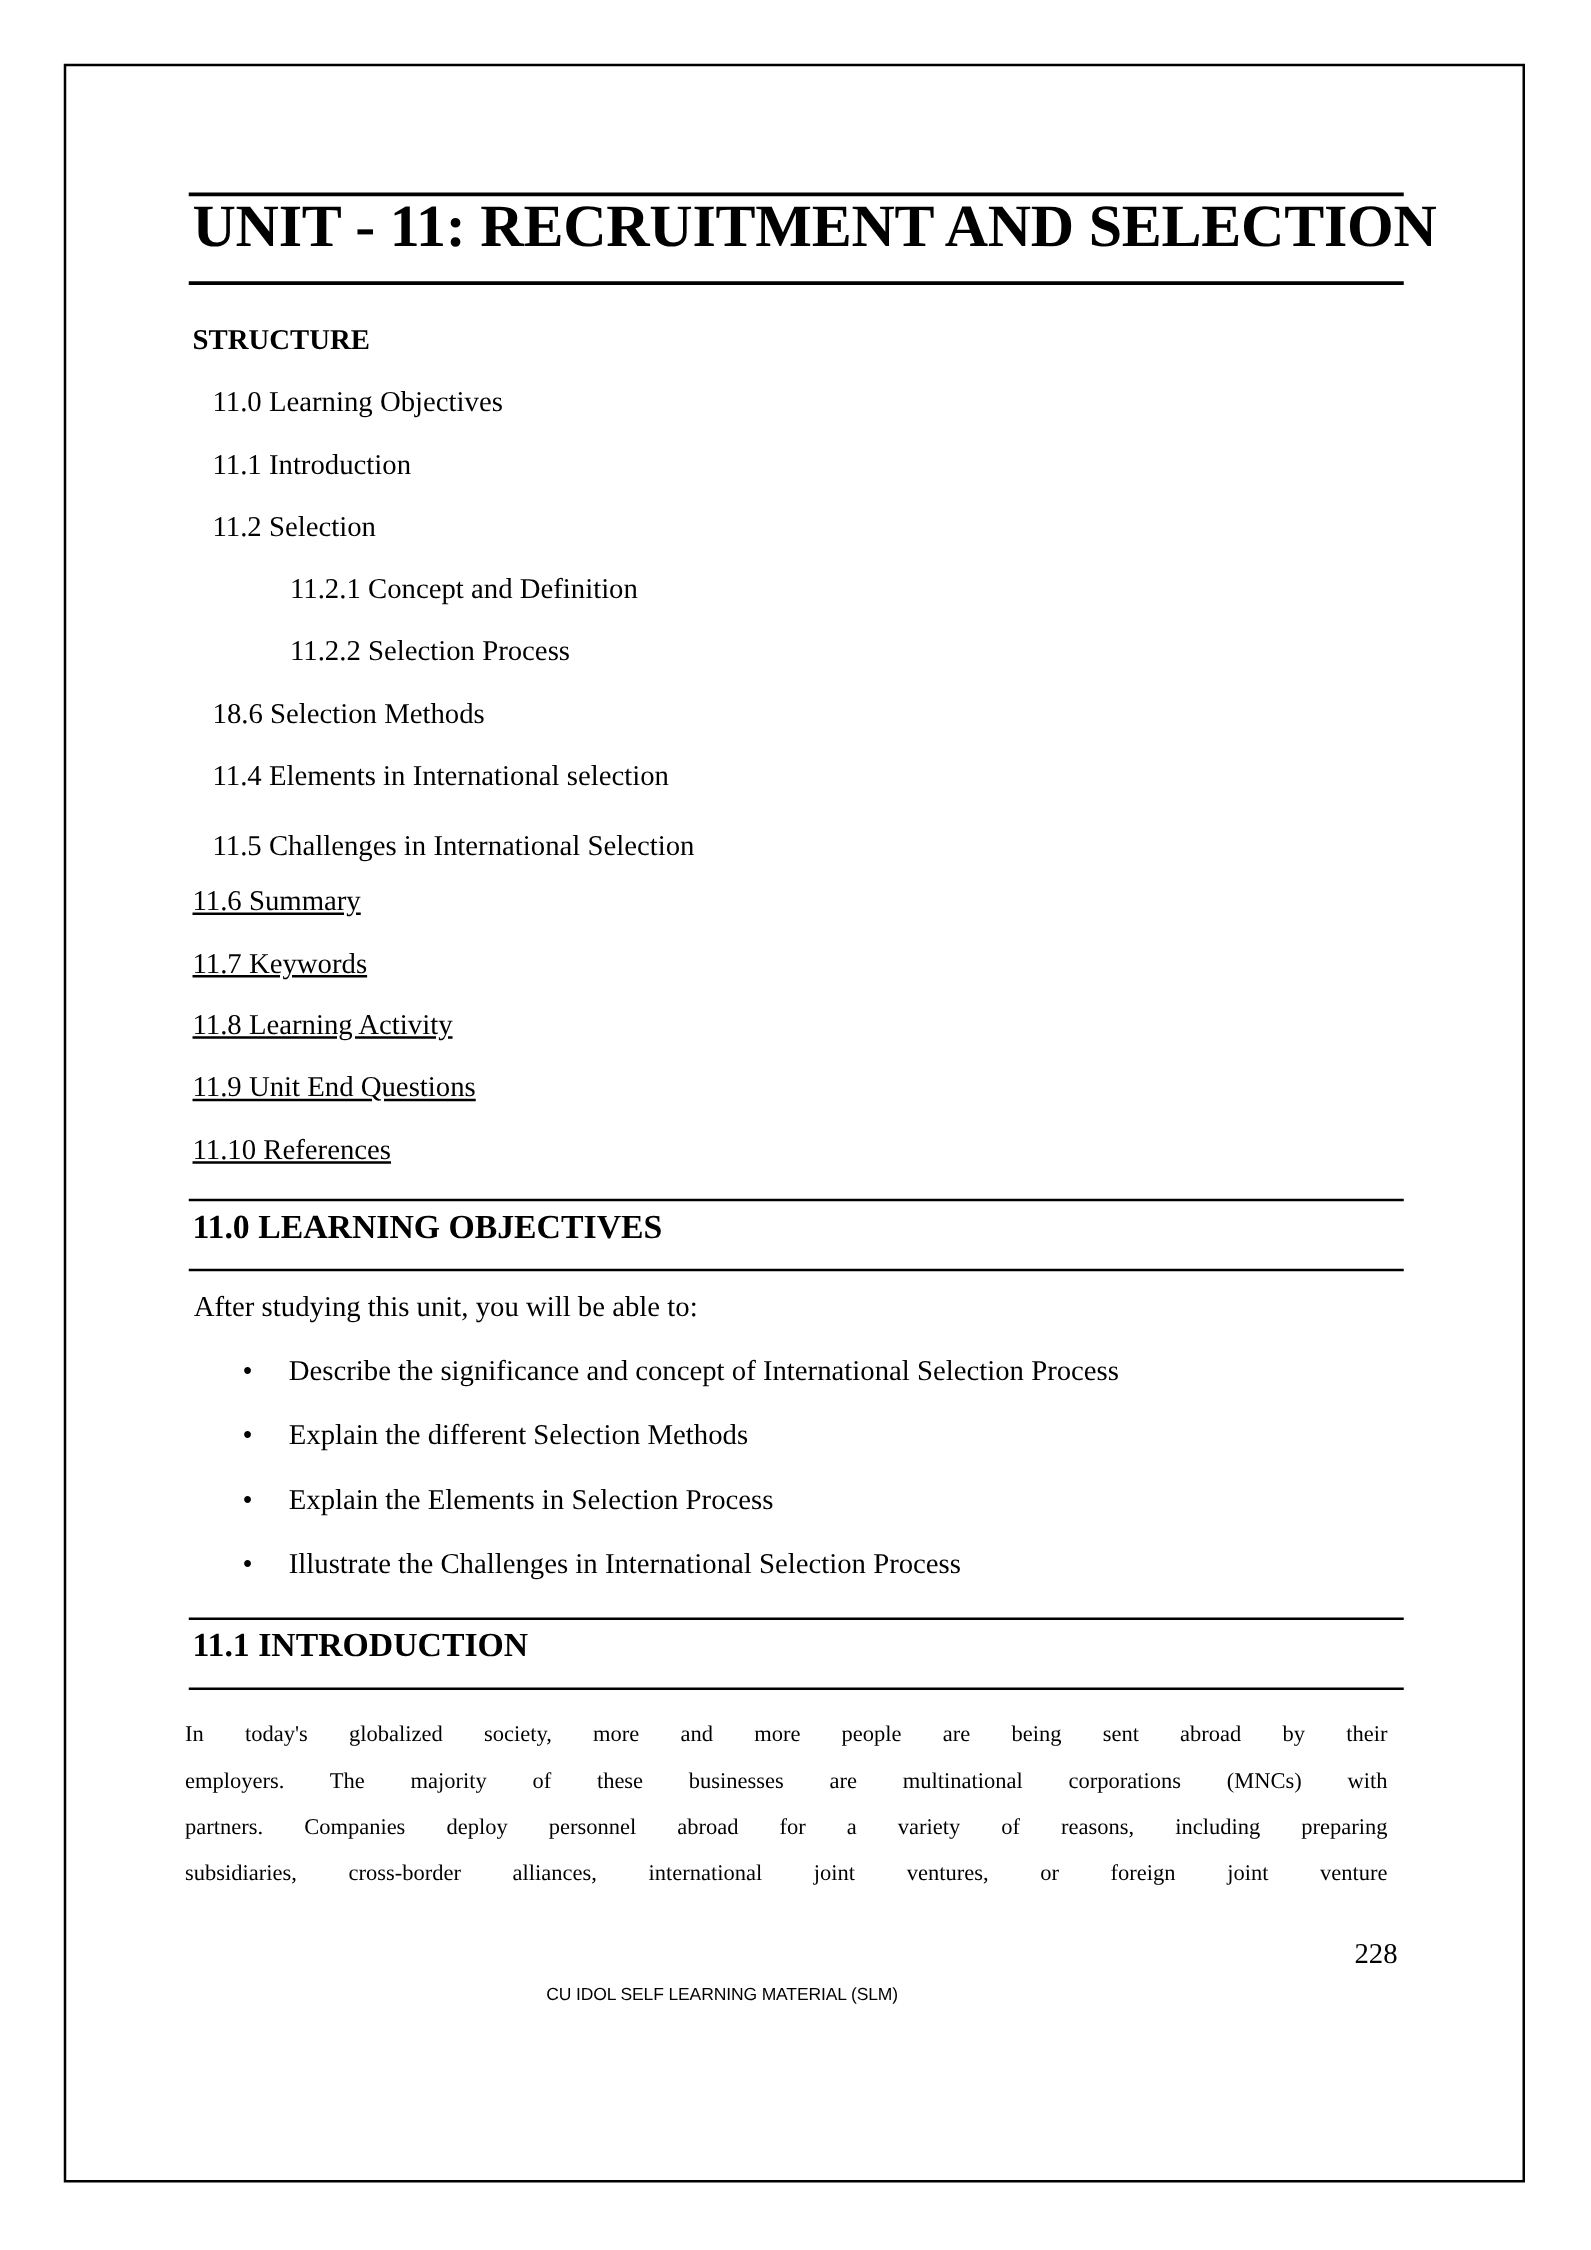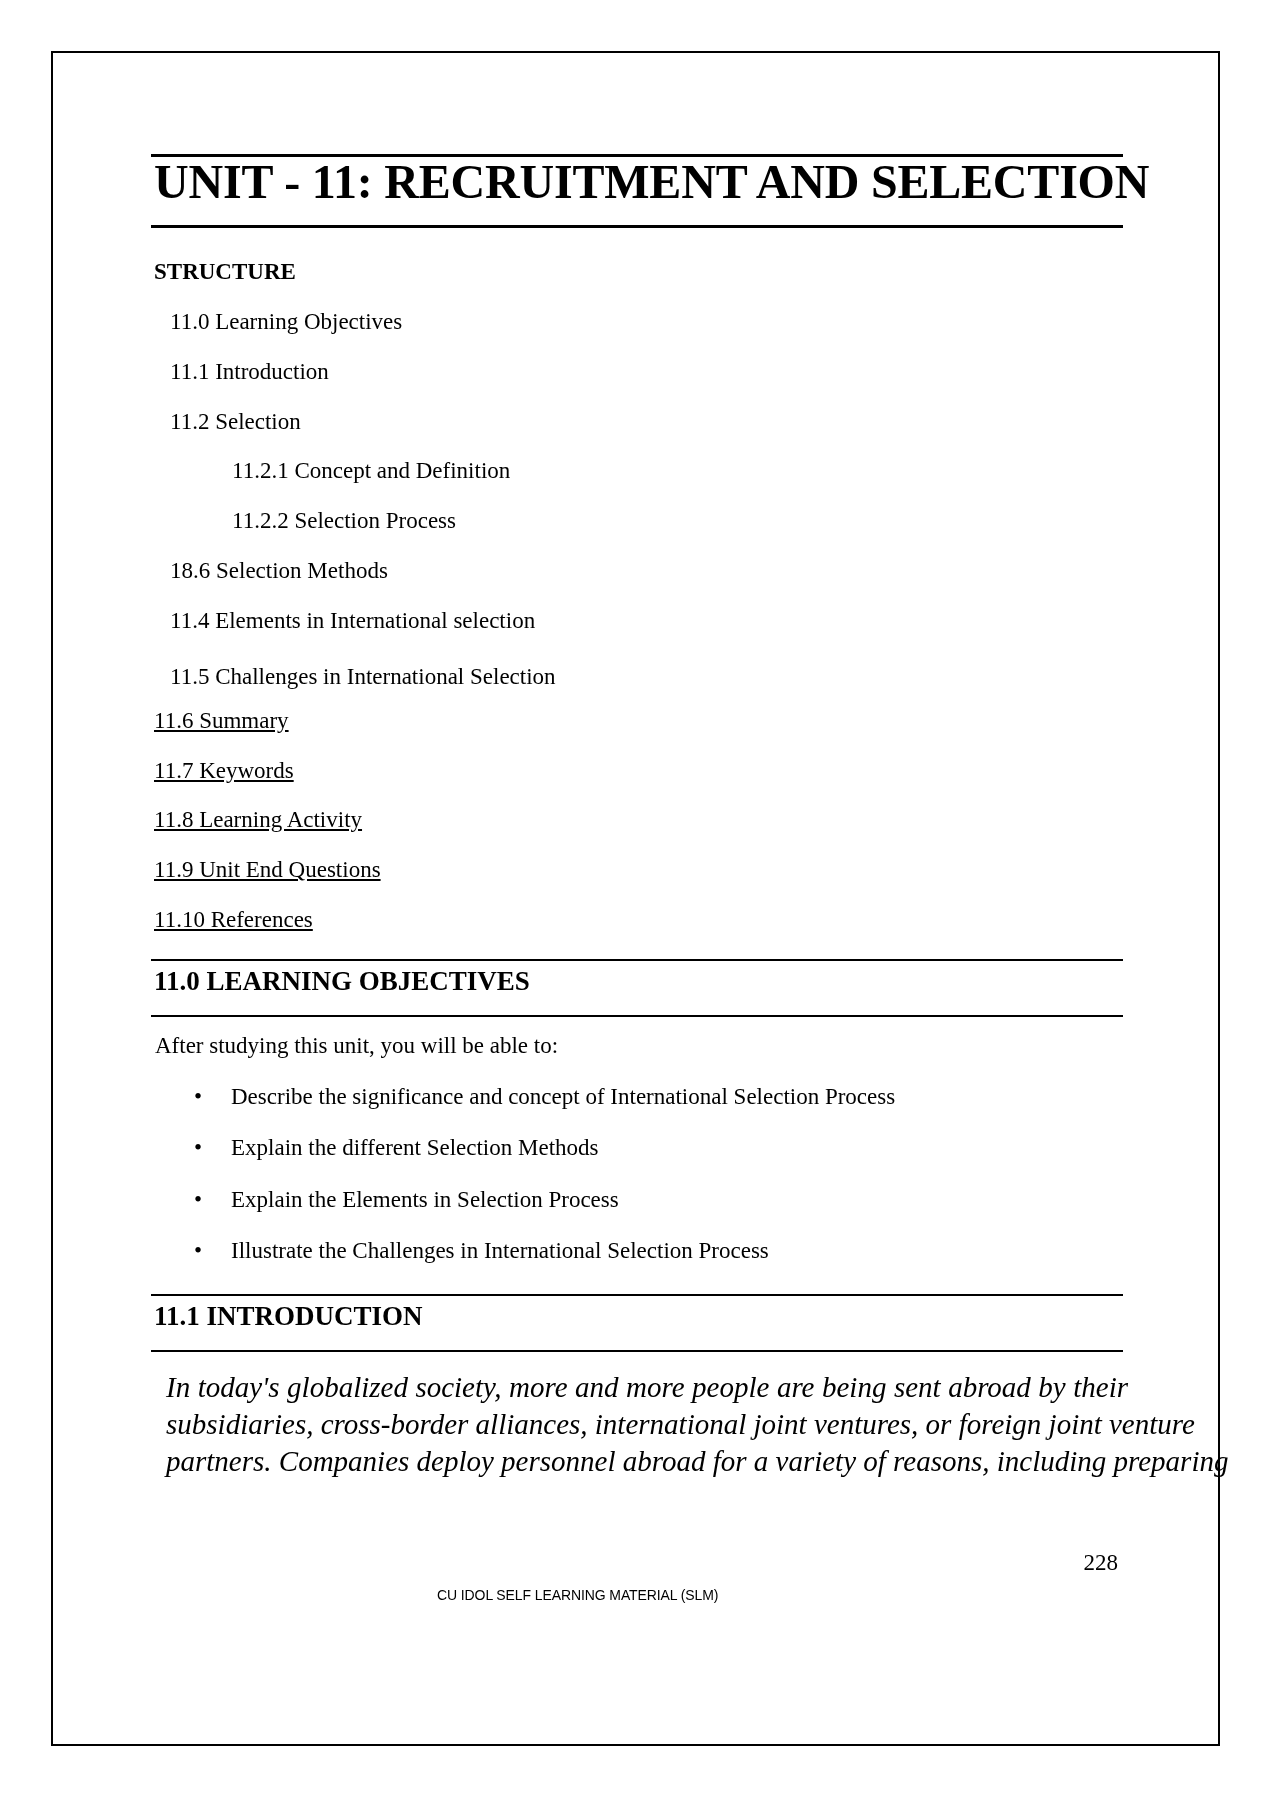--- a/index.html
+++ b/index.html
@@ -92,26 +92,25 @@
     }
     .objective .bullet {
       display: inline-block;
       width: 41px;
       text-align: left;
       padding-left: 4px;
       box-sizing: border-box;
     }
     .paragraph {
       position: absolute;
-      left: 166px;
+      left: 148px;
       top: 1369px;
       width: 962px;
-      font-size: 29px;
+      font-size: 18px;
       line-height: 37px;
-      font-style: italic;
     }
     .paragraph .line {
       display: block;
       text-align: justify;
       text-align-last: justify;
       white-space: nowrap;
       height: 37px;
     }
     .page-number {
       position: absolute;
@@ -175,18 +174,19 @@
 <div class="objective" style="top:1237px;">
   <span class="bullet">•</span><span>Illustrate the Challenges in International Selection Process</span>
 </div>
 
 <div class="rule thin" style="top:1294px;"></div>
 <div class="section-heading" style="top:1300px;">11.1 INTRODUCTION</div>
 <div class="rule thin" style="top:1350px;"></div>
 
 <div class="paragraph">
   <span class="line">In today's globalized society, more and more people are being sent abroad by their</span>
+  <span class="line">employers. The majority of these businesses are multinational corporations (MNCs) with</span>
+  <span class="line">partners. Companies deploy personnel abroad for a variety of reasons, including preparing</span>
   <span class="line">subsidiaries, cross-border alliances, international joint ventures, or foreign joint venture</span>
-  <span class="line">partners. Companies deploy personnel abroad for a variety of reasons, including preparing</span>
 </div>
 
 <div class="page-number">228</div>
 <div class="footer-text">CU IDOL SELF LEARNING MATERIAL (SLM)</div>
 
 </body></html>

